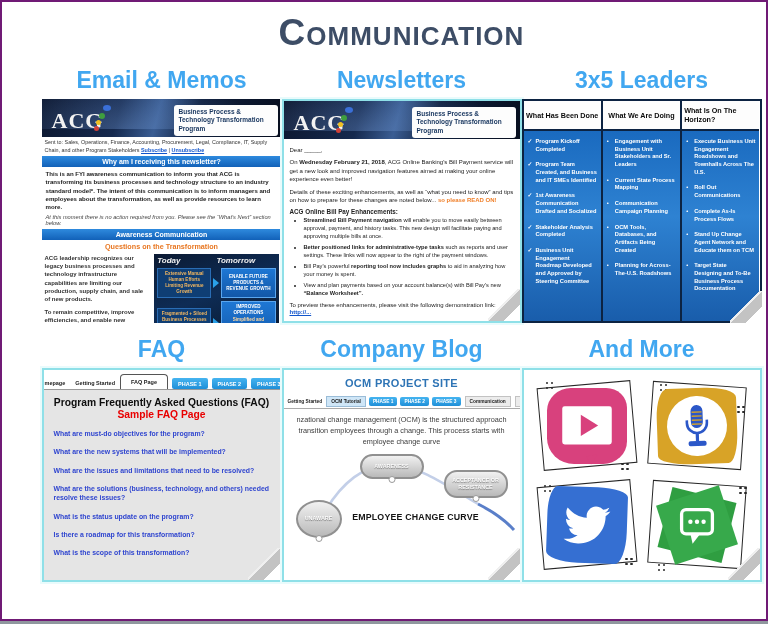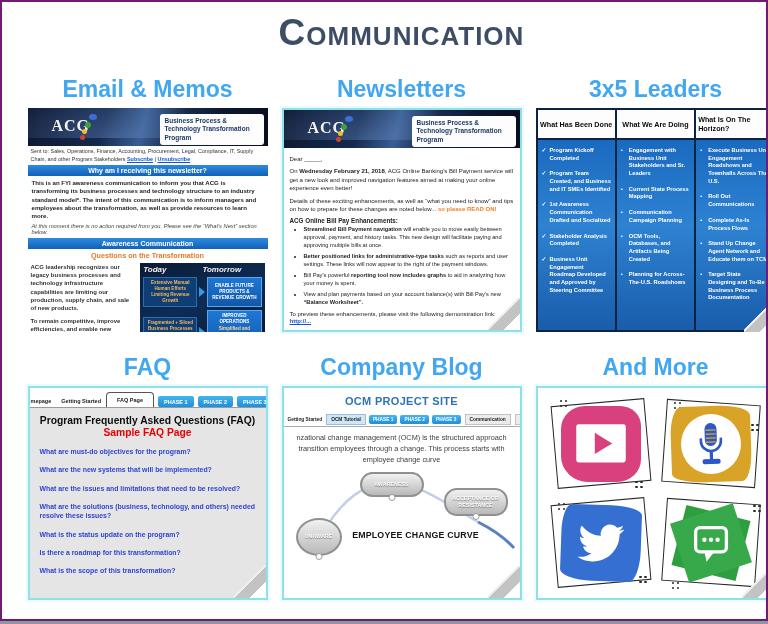--- a/index.html
+++ b/index.html
@@ -6,37 +6,37 @@
   * { box-sizing:border-box; }
   body { font-family:"Liberation Sans", sans-serif; }
 
   .wrap { position:relative; width:768px; height:624px; background:#fff; overflow:hidden; }
   .slide { position:absolute; left:0; top:0; width:768px; height:621px; border:2px solid #701a75; background:#fff; overflow:hidden;padding-left:35px; }
   .bottom-edge { position:absolute; left:0; right:0; bottom:0; height:3px; background:#8f979e; }
 
   h1.title { margin:10px 0 0; text-align:center; font-variant:small-caps; letter-spacing:1px;
     font-size:37px; font-weight:700; color:#3d4d66; }
 
-  .grid { display:grid; grid-template-columns:240px 240px 240px; column-gap:14px; justify-content:center; margin-top:17px; }
+  .grid { display:grid; grid-template-columns:240px 240px 240px; justify-content:center; margin-top:8px; }
   .cell h2 { margin:5px 0 5px; text-align:center; font-size:23px; font-weight:700; color:#41a7f0; }
   .panel { position:relative; background:#fff; overflow:hidden; height:224px; }
   .row2 .panel { height:214px; }
   .bordered { border:2px solid #8fe0e8; box-shadow:0 0 0 2px #e9fbfc; }
 
   
   .curl { position:absolute; right:-2px; bottom:-2px; width:34px; height:34px; z-index:6;
     background:linear-gradient(315deg,#ffffff 0 30%,#c3c3c3 30% 52%,#efefef 52% 56%,rgba(255,255,255,0) 56%); }
 
   
   .acg-banner { position:relative; height:38px; overflow:hidden;
     background:linear-gradient(105deg,#0d1830 0%,#15294e 32%,#3a5d93 48%,#0f1f3d 64%,#070e1e 100%); }
   .acg-banner::after { content:""; position:absolute; left:-20px; top:-30px; width:260px; height:60px;
     background:radial-gradient(ellipse at 40% 100%, rgba(120,160,220,0.35), rgba(0,0,0,0) 60%); }
-  .acg-logo { position:absolute; left:24px; top:9px; color:#f2f2f2; font-family:"Liberation Serif", serif;
-    font-weight:700; font-size:16px; letter-spacing:1px; z-index:2; }
+  .acg-logo { position:absolute; left:10px; top:9px; color:#f2f2f2; font-family:"Liberation Serif", serif;
+    font-weight:700; font-size:22px; letter-spacing:1px; z-index:2; }
   .acg-dots { position:absolute; left:52px; top:4px; width:20px; height:30px; z-index:2; }
   .acg-dots i { position:absolute; border-radius:50%; }
   .d-blue  { width:8px; height:6px; left:9px; top:2px;  background:#3a6fd8; }
   .d-green { width:6px; height:6px; left:5px; top:10px; background:#3f9e3f; }
   .d-yell  { width:5px; height:5px; left:2px; top:17px; background:#f0c020; }
   .d-red   { width:5px; height:5px; left:0px; top:23px; background:#d04038; }
   .program-box { position:absolute; right:4px; top:6px; width:104px; background:#fdfdfd; border-radius:3px;
     padding:3px 5px; font-size:6.5px; line-height:1.3; font-weight:700; color:#17355e; z-index:2; }
 
   

